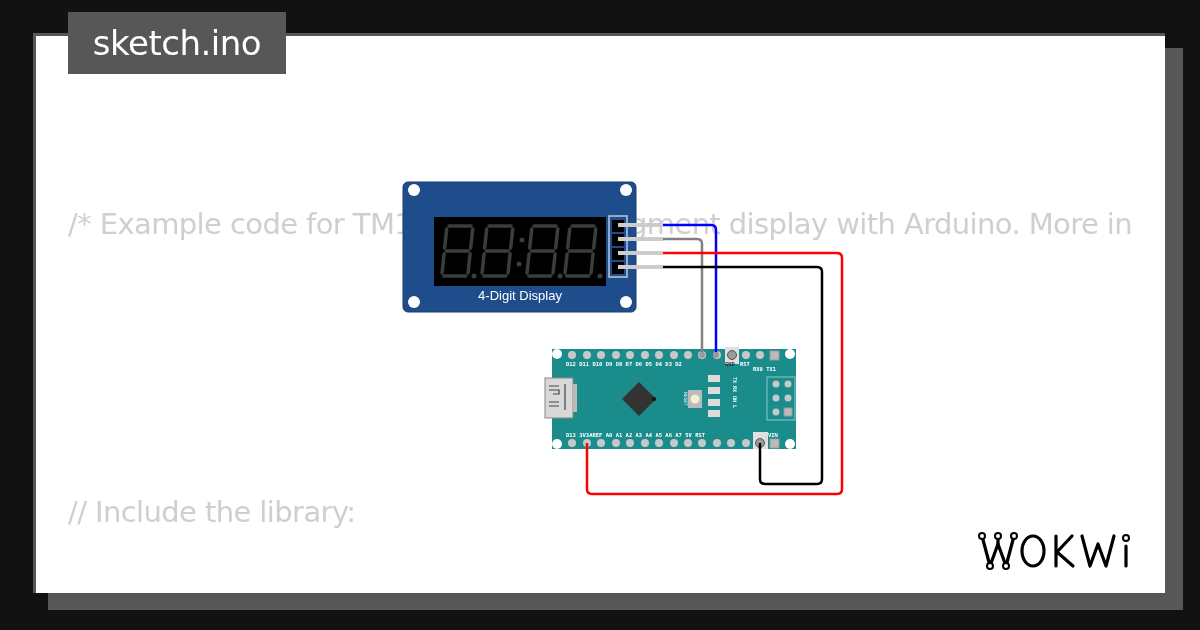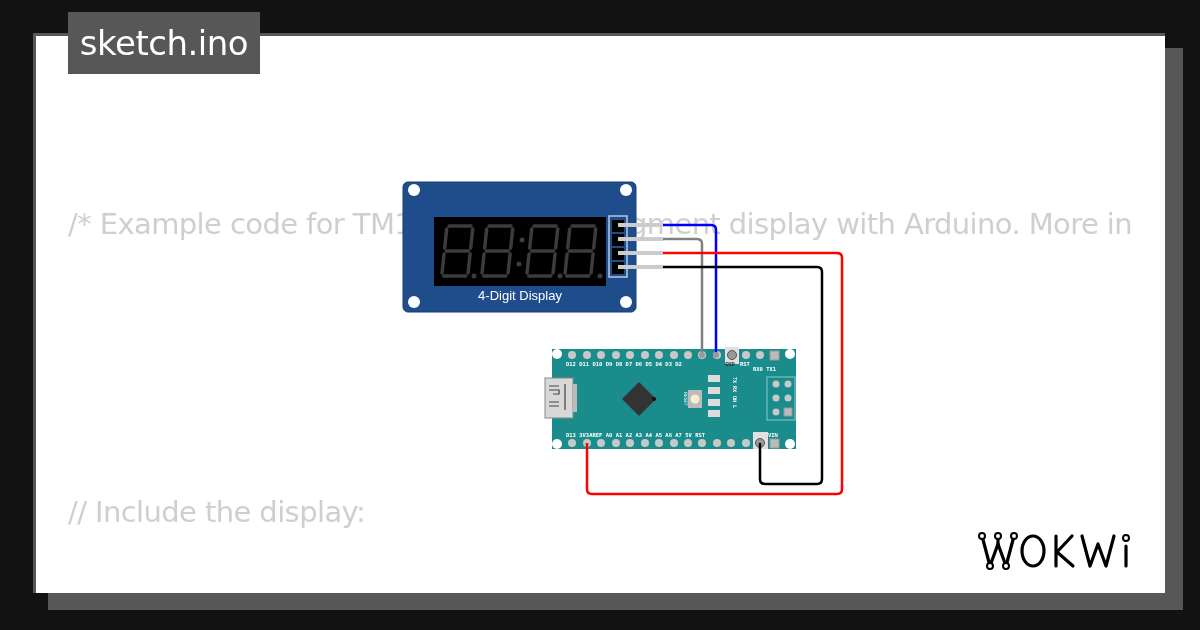--- a/index.html
+++ b/index.html
@@ -4,36 +4,36 @@
 <style>
   html, body { margin:0; padding:0; }
   body { width:1200px; height:630px; background:#121212; position:relative; overflow:hidden;
          font-family:"DejaVu Sans", sans-serif; }
   .shadow { position:absolute; left:48px; top:48px; width:1135px; height:562px; background:#575757; }
   .card { position:absolute; left:33px; top:33px; width:1132px; height:560px; background:#575757; }
   .card-inner { position:absolute; left:3px; top:3px; right:0; bottom:0; background:#ffffff; overflow:hidden; }
   .code { position:absolute; left:32px; top:68px; width:1064px; overflow:hidden; white-space:pre;
           font-family:"DejaVu Sans", sans-serif; font-size:29px; line-height:48px; color:#cfcfcf; letter-spacing:-0.6px; }
   .code .line { height:48px; }
-  .title-tag { position:absolute; left:68px; top:12px; width:192px; height:62px; background:#575757;
+  .title-tag { position:absolute; left:68px; top:12px; width:218px; height:62px; background:#575757;
                color:#ffffff; font-family:"DejaVu Sans", sans-serif; font-size:34px; line-height:62px;
                text-align:center; letter-spacing:-0.5px; }
   .diagram { position:absolute; left:0; top:0; width:1200px; height:630px; }
   .logo { position:absolute; left:976px; top:526px; width:176px; height:50px; }
 </style>
 </head>
 <body>
 
 <div class="shadow"></div>
 <div class="card">
   <div class="card-inner">
     <div class="code">
       <div class="line">/* Example code for TM1637 4 digit 7 segment display with Arduino. More info: www.makerguides.com */</div>
       <div class="line"></div>
-      <div class="line">// Include the display:</div>
+      <div class="line">// Include the library:</div>
       
       
       
       
       
       
       
       
     </div>
   </div>

